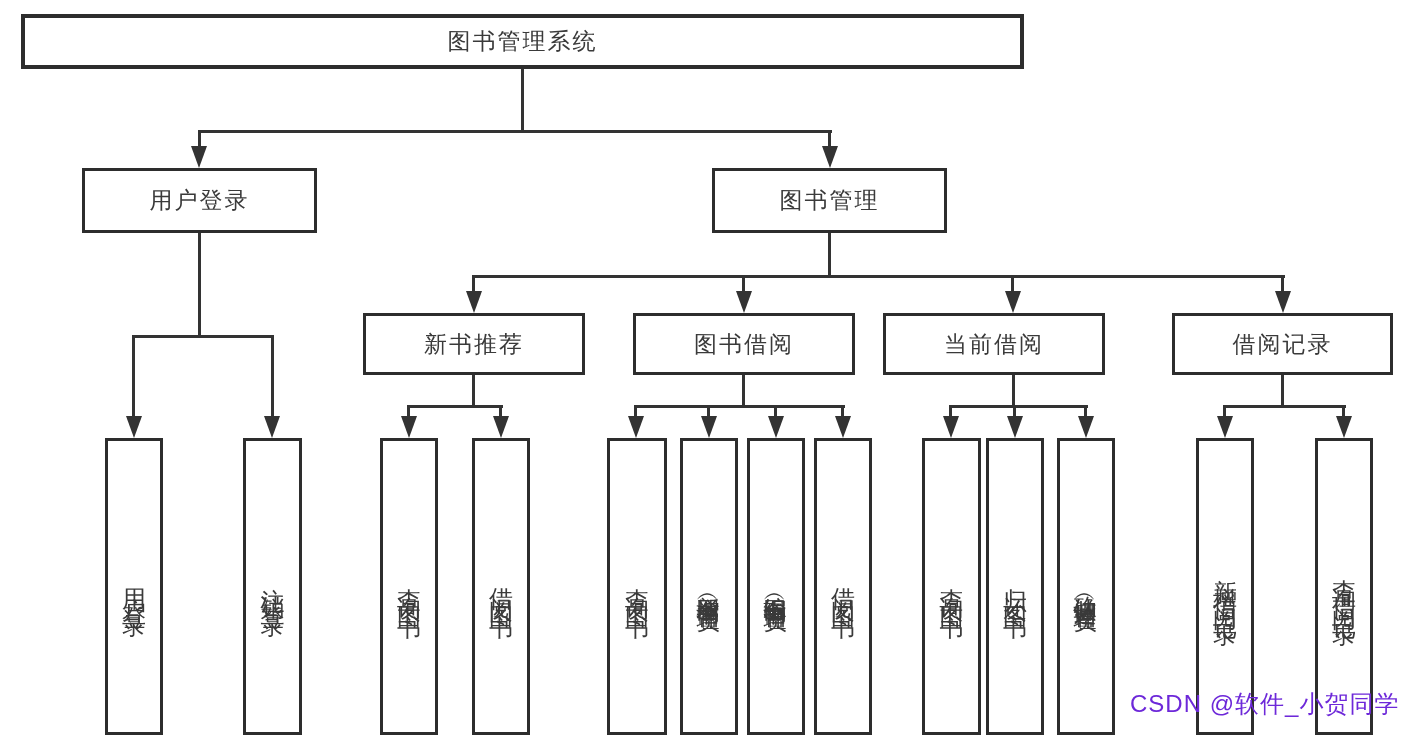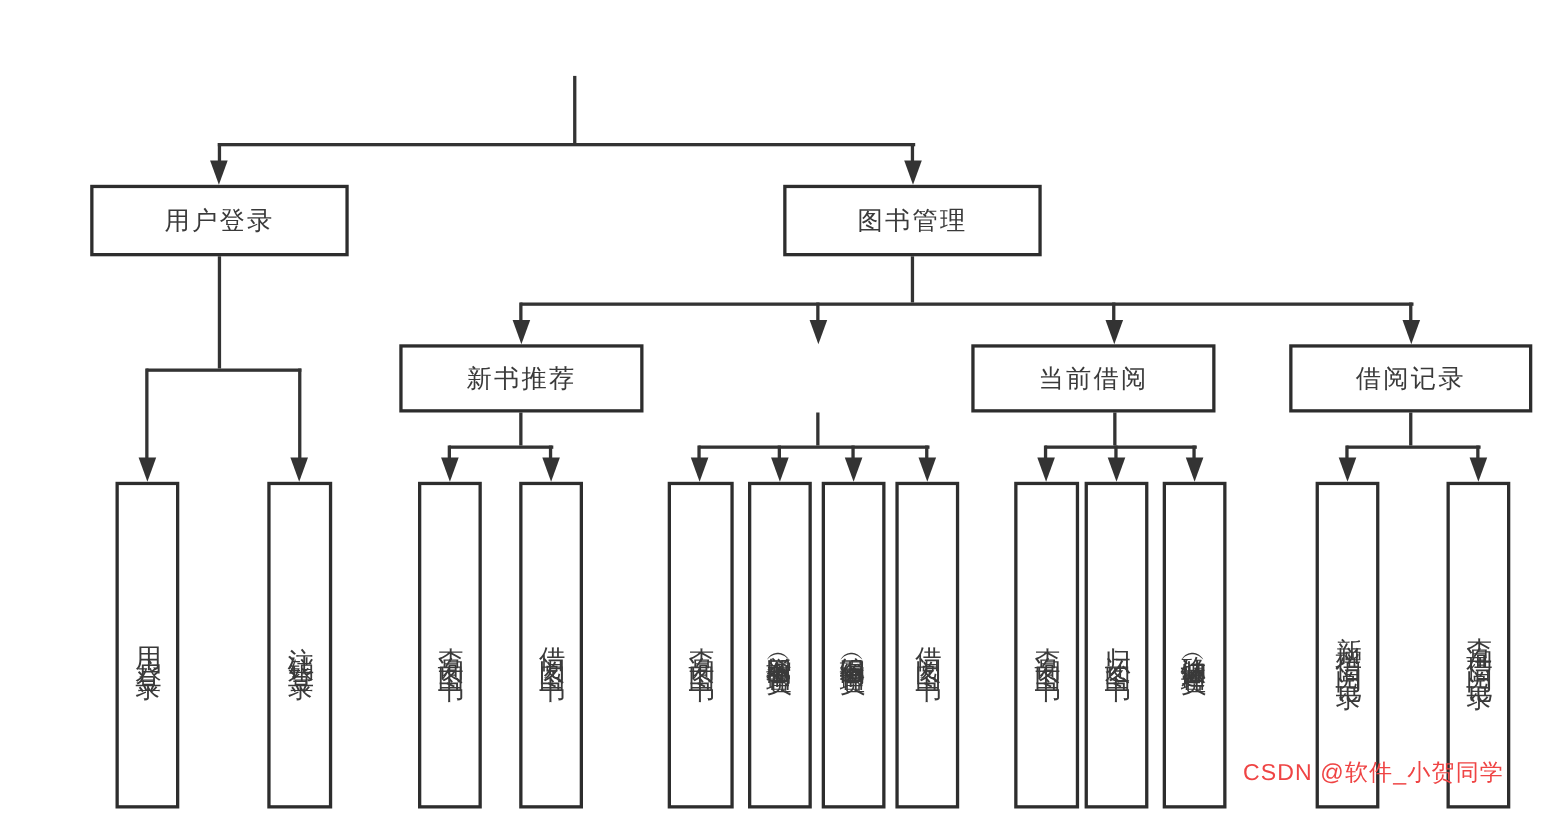--- a/index.html
+++ b/index.html
@@ -44,45 +44,51 @@
     position: absolute;
     width: 0; height: 0;
     border-left: 8px solid transparent;
     border-right: 8px solid transparent;
     border-top: 22px solid #333333;
   }
   .watermark {
     position: absolute;
     left: 1130px;
     top: 688px;
-    font-size: 21px;
+    font-size: 24px;
     letter-spacing: 1px;
-    color: #ef4444;
+    color: #6d28d9;
     z-index: 5;
     white-space: nowrap;
   }
 </style>
 </head>
 <body>
 
 <div id="canvas">
 
+  <div class="node root" style="left:21px; top:14px; width:1003px; height:55px;">
+    <span>图书管理系统</span>
+  </div>
 
   <div class="node h-node" style="left:82px; top:168px; width:235px; height:65px;">
     <span>用户登录</span>
   </div>
 
   <div class="node h-node" style="left:363px; top:313px; width:222px; height:62px;">
     <span>新书推荐</span>
   </div>
 
   <div class="node h-node" style="left:712px; top:168px; width:235px; height:65px;">
     <span>图书管理</span>
   </div>
 
+  <div class="node h-node" style="left:633px; top:313px; width:222px; height:62px;">
+    <span>图书借阅</span>
+  </div>
 
   <div class="node h-node" style="left:883px; top:313px; width:222px; height:62px;">
     <span>当前借阅</span>
   </div>
 
   <div class="node h-node" style="left:1172px; top:313px; width:221px; height:62px;">
     <span>借阅记录</span>
   </div>
 
   <div class="node v-node" style="left:105px; top:438px; width:58px; height:297px;">

